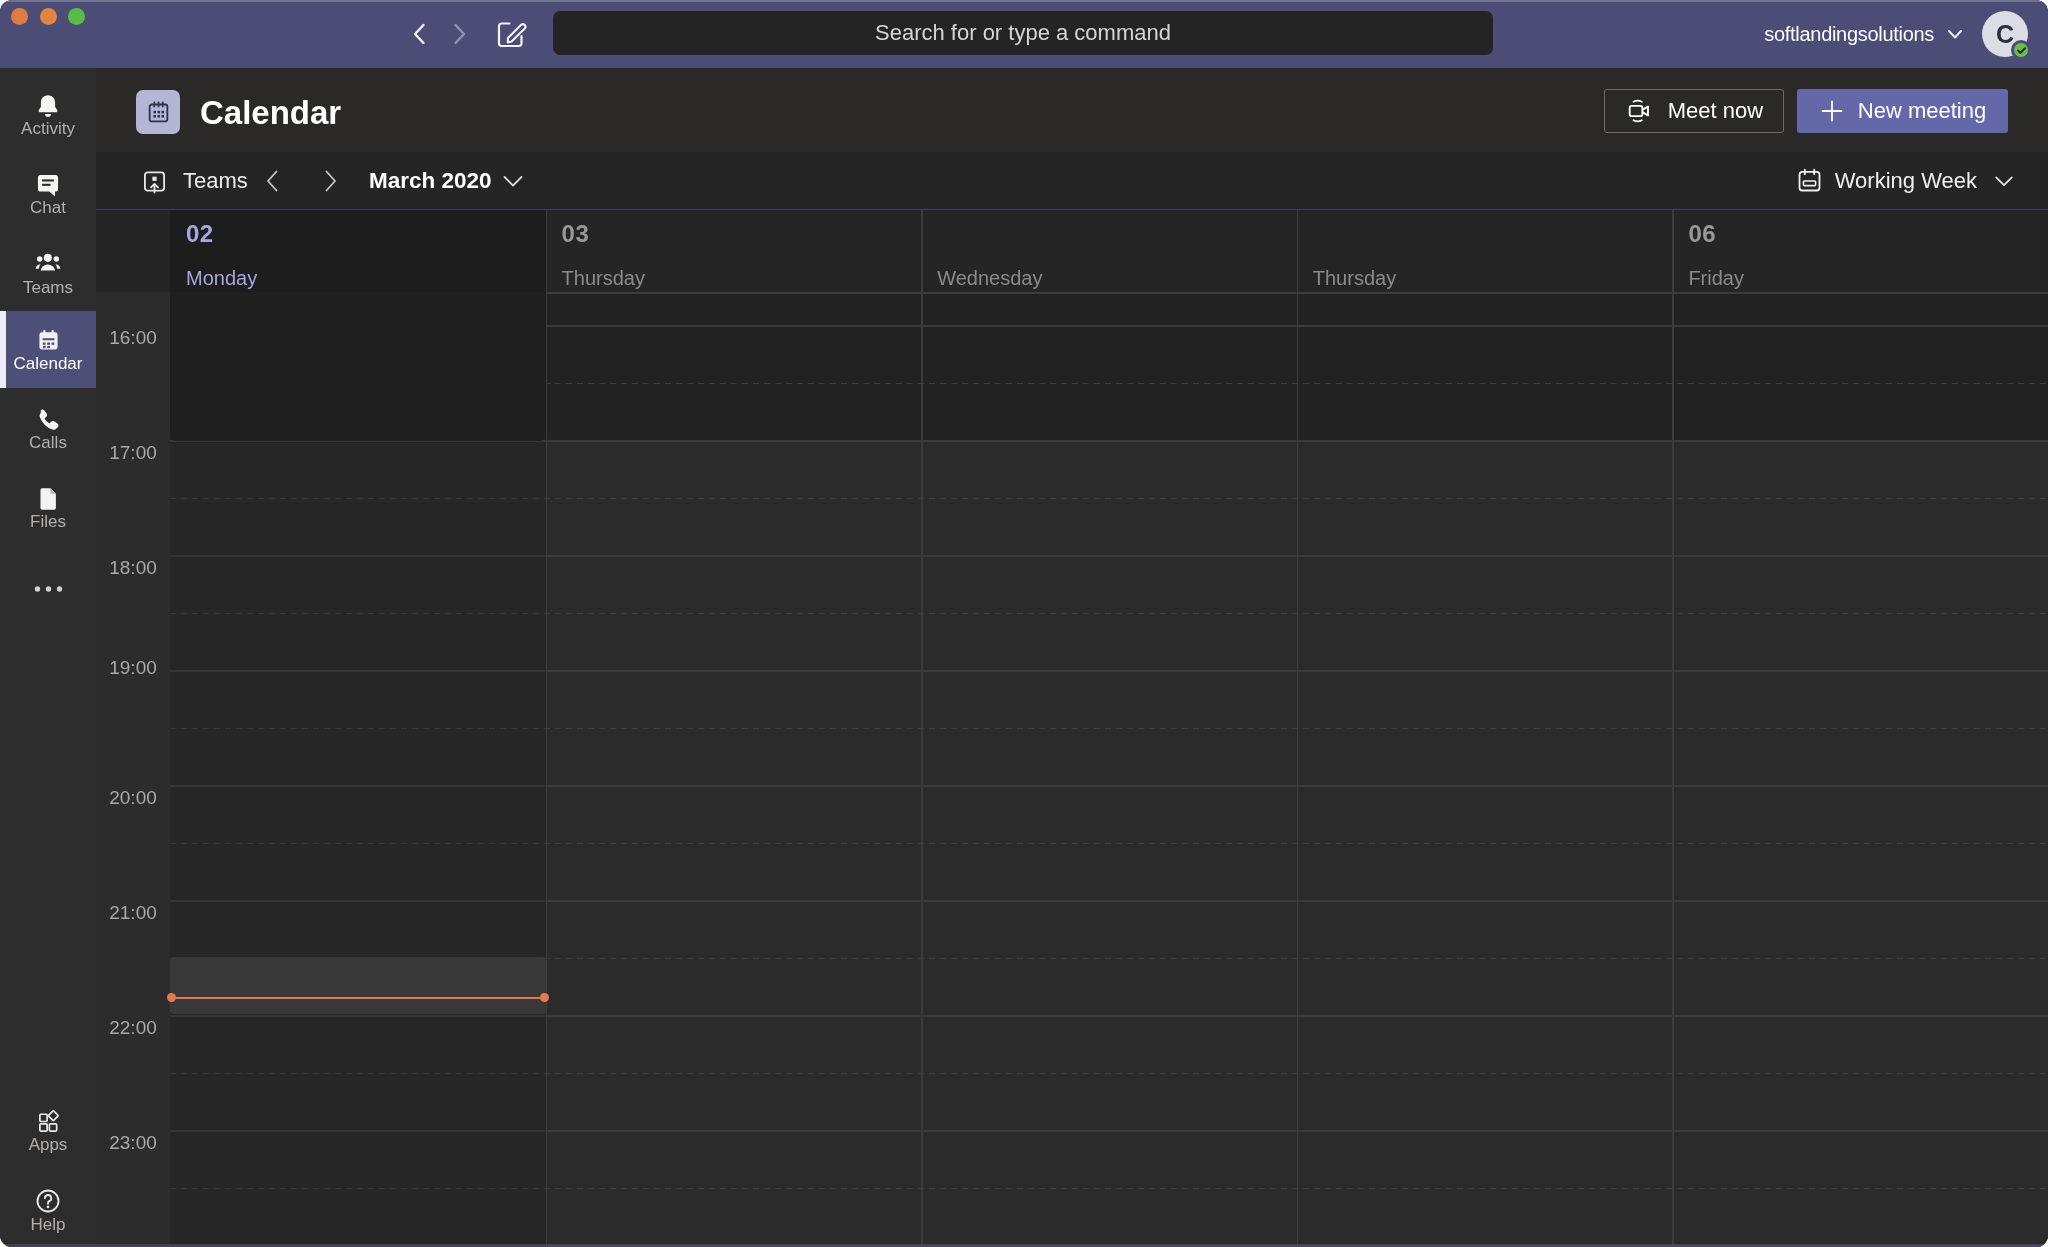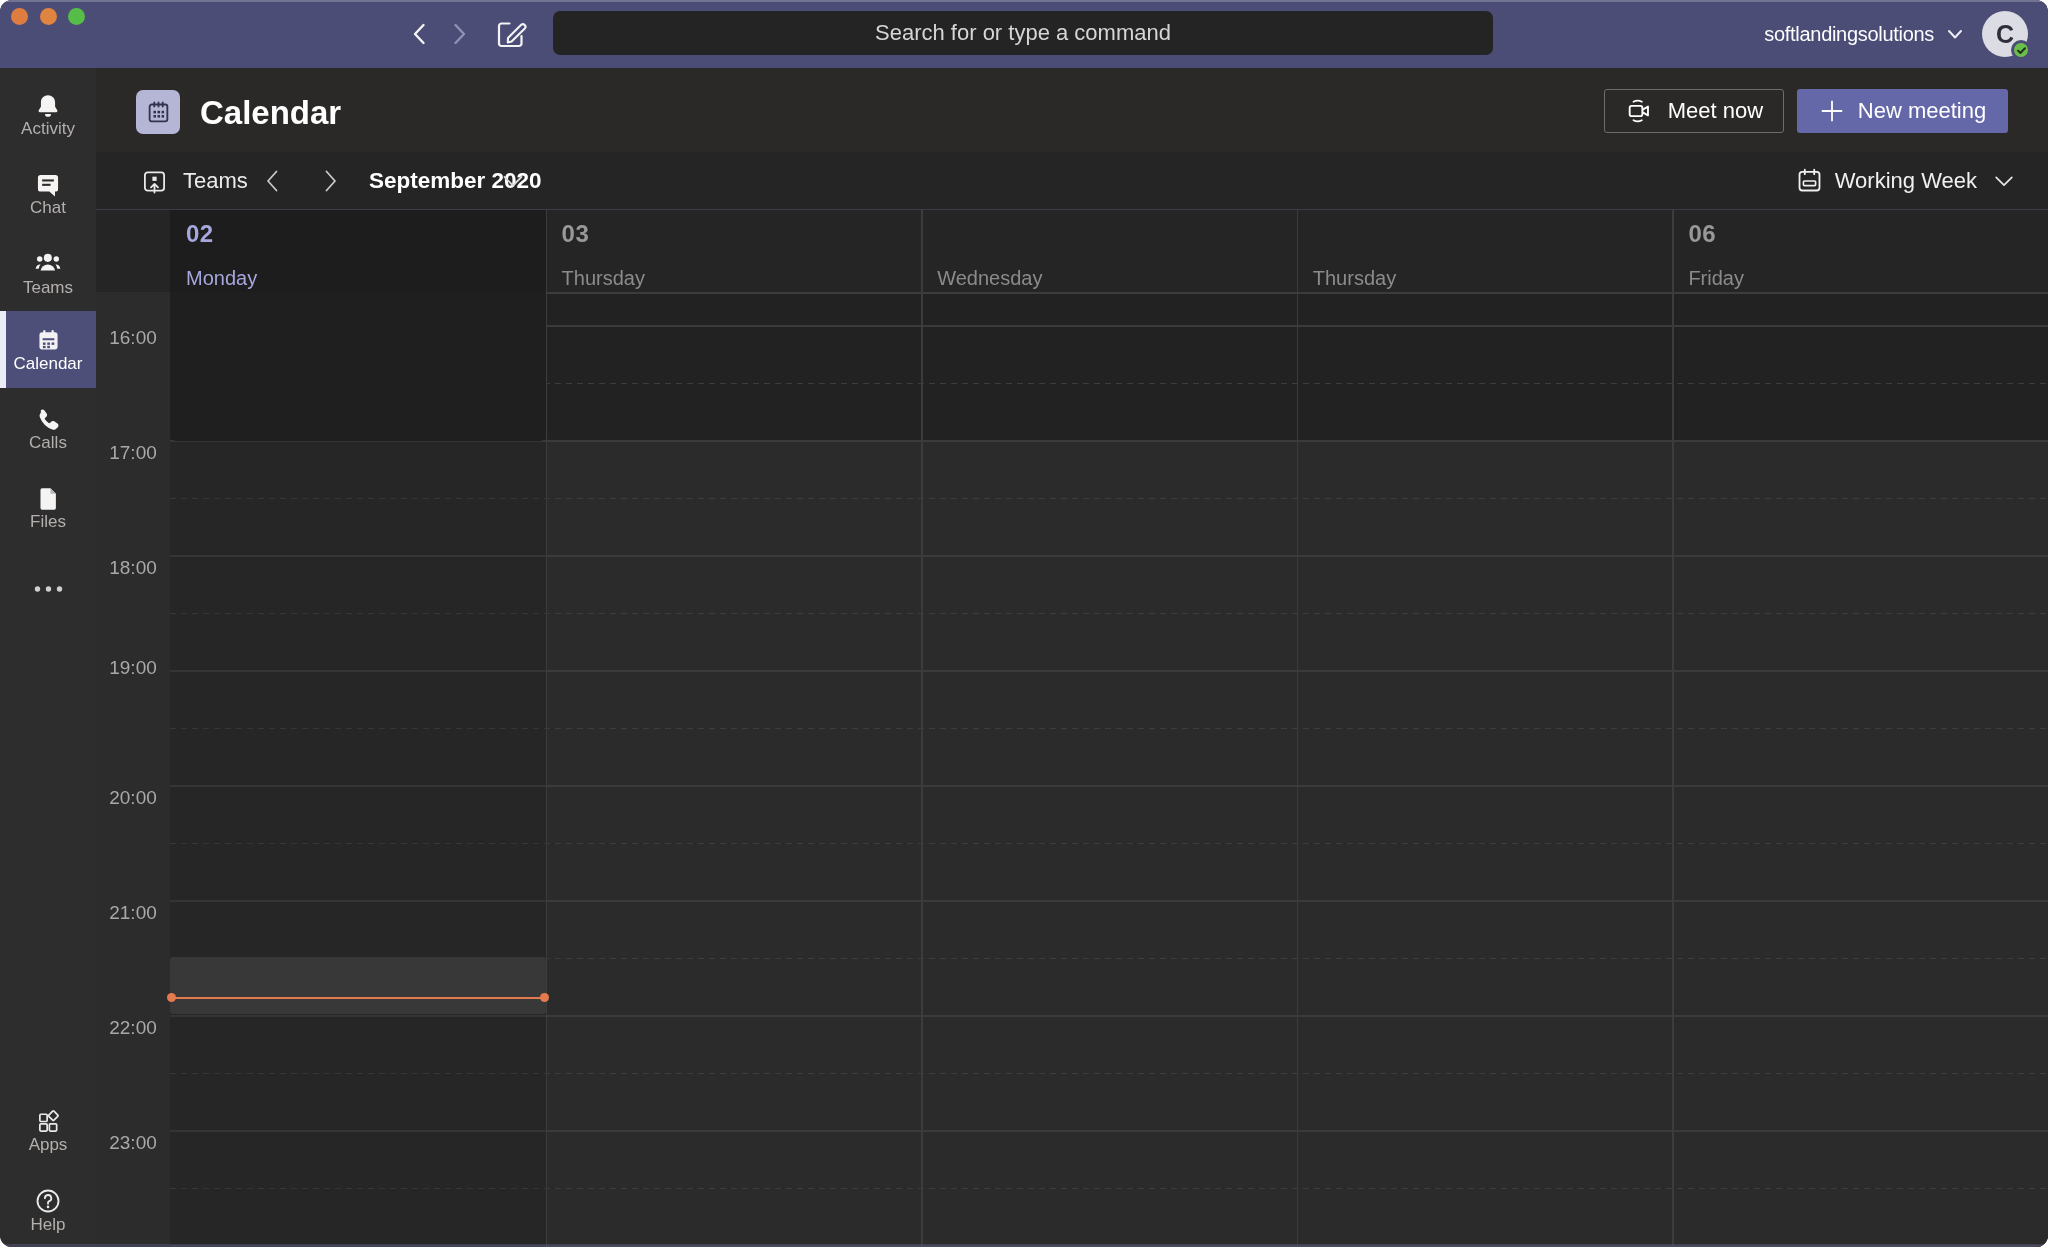--- a/index.html
+++ b/index.html
@@ -293,21 +293,21 @@
         <svg width="18" height="32" viewBox="0 0 18 32">
           <path d="M13.5 6.5 L5 16 L13.5 25.5" fill="none" stroke="#c9c9c9" stroke-width="1.8" stroke-linecap="round" stroke-linejoin="round"></path>
         </svg>
       </div>
       <div id="next-btn" class="tb-el">
         <svg width="18" height="32" viewBox="0 0 18 32">
           <path d="M4.5 6.5 L13 16 L4.5 25.5" fill="none" stroke="#c9c9c9" stroke-width="1.8" stroke-linecap="round" stroke-linejoin="round"></path>
         </svg>
       </div>
       <div id="month-label" class="tb-el">
-        <span>September 2020</span>
+        <span>March 2020</span>
       </div>
       <div id="month-caret" class="tb-el">
         <svg width="26" height="26" viewBox="0 0 26 26">
           <path d="M4.5 9 L13 17.5 L21.5 9" fill="none" stroke="#d8d8d8" stroke-width="1.8" stroke-linecap="round" stroke-linejoin="round"></path>
         </svg>
       </div>
       <div id="view-switch" class="tb-el">
         <svg width="29" height="29" viewBox="0 0 32 32">
           <rect x="5" y="6.5" width="22" height="20.5" rx="3" fill="none" stroke="#f0f0f0" stroke-width="2"></rect>
           <path d="M10.8 4 V9 M21.2 4 V9" stroke="#f0f0f0" stroke-width="2" stroke-linecap="round"></path>

